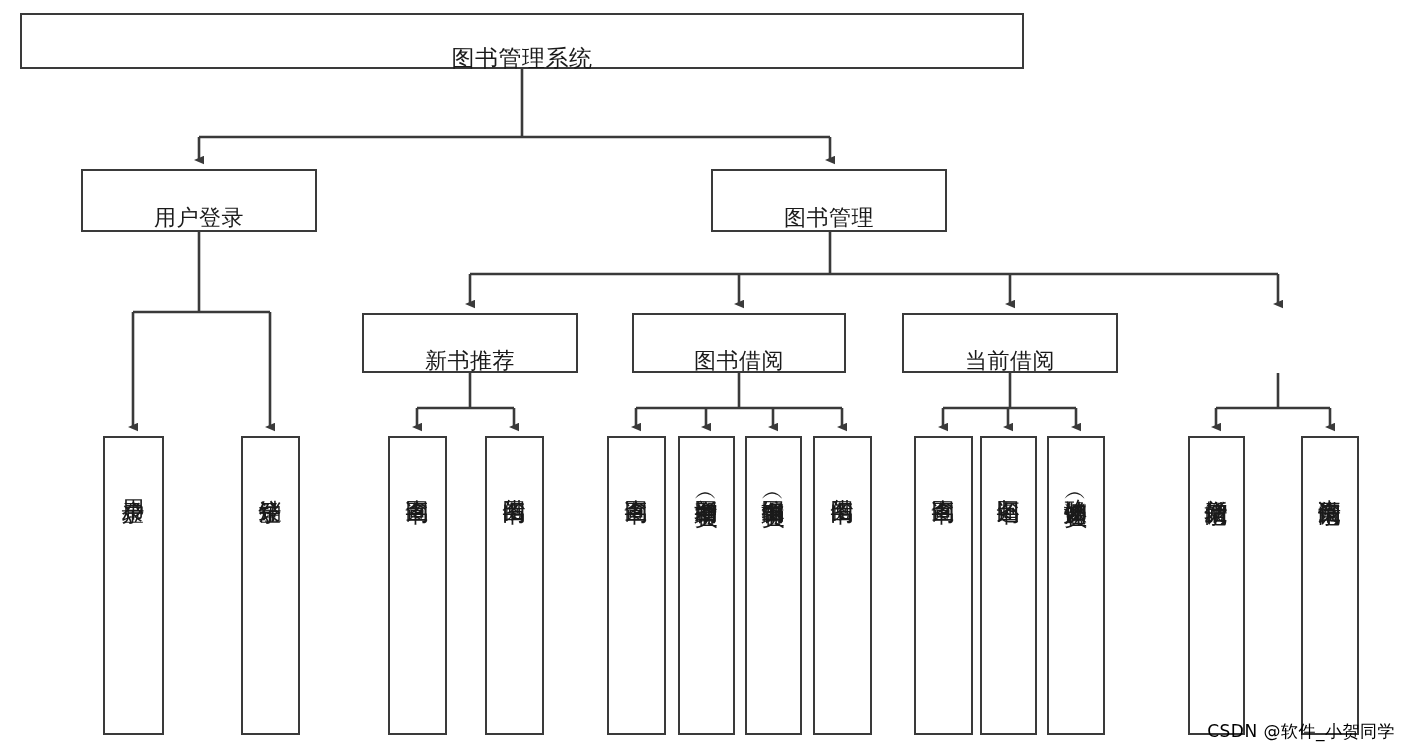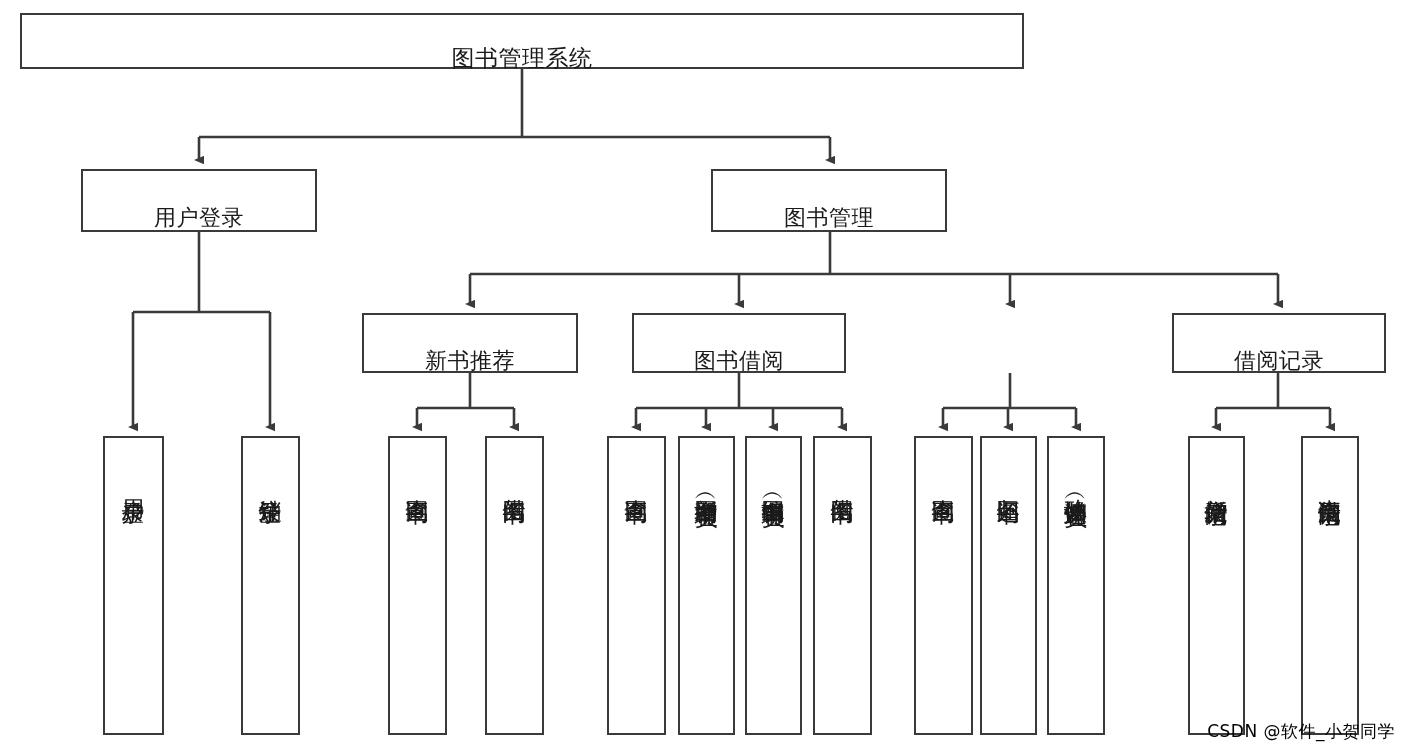--- a/index.html
+++ b/index.html
@@ -140,22 +140,22 @@
   <div class="node horiz" style="left:362px; top:313px; width:216px; height:60px;">
     <span class="node-label">新书推荐</span>
   </div>
 
   <div class="node horiz" style="left:711px; top:169px; width:236px; height:63px;">
     <span class="node-label">图书管理</span>
   </div>
   <div class="node horiz" style="left:632px; top:313px; width:214px; height:60px;">
     <span class="node-label">图书借阅</span>
   </div>
-  <div class="node horiz" style="left:1172px; top:313px; width:214px; height:60px;">
-    <span class="node-label">借阅记录</span>
+  <div class="node horiz" style="left:902px; top:313px; width:216px; height:60px;">
+    <span class="node-label">当前借阅</span>
   </div>
 
   <div class="node vert" style="left:103px; top:436px; width:61px; height:299px;">
     <span class="node-label">用户登录</span>
   </div>
   <div class="node vert" style="left:241px; top:436px; width:59px; height:299px;">
     <span class="node-label">注销登录</span>
   </div>
 
   <div class="node vert" style="left:388px; top:436px; width:59px; height:299px;">

